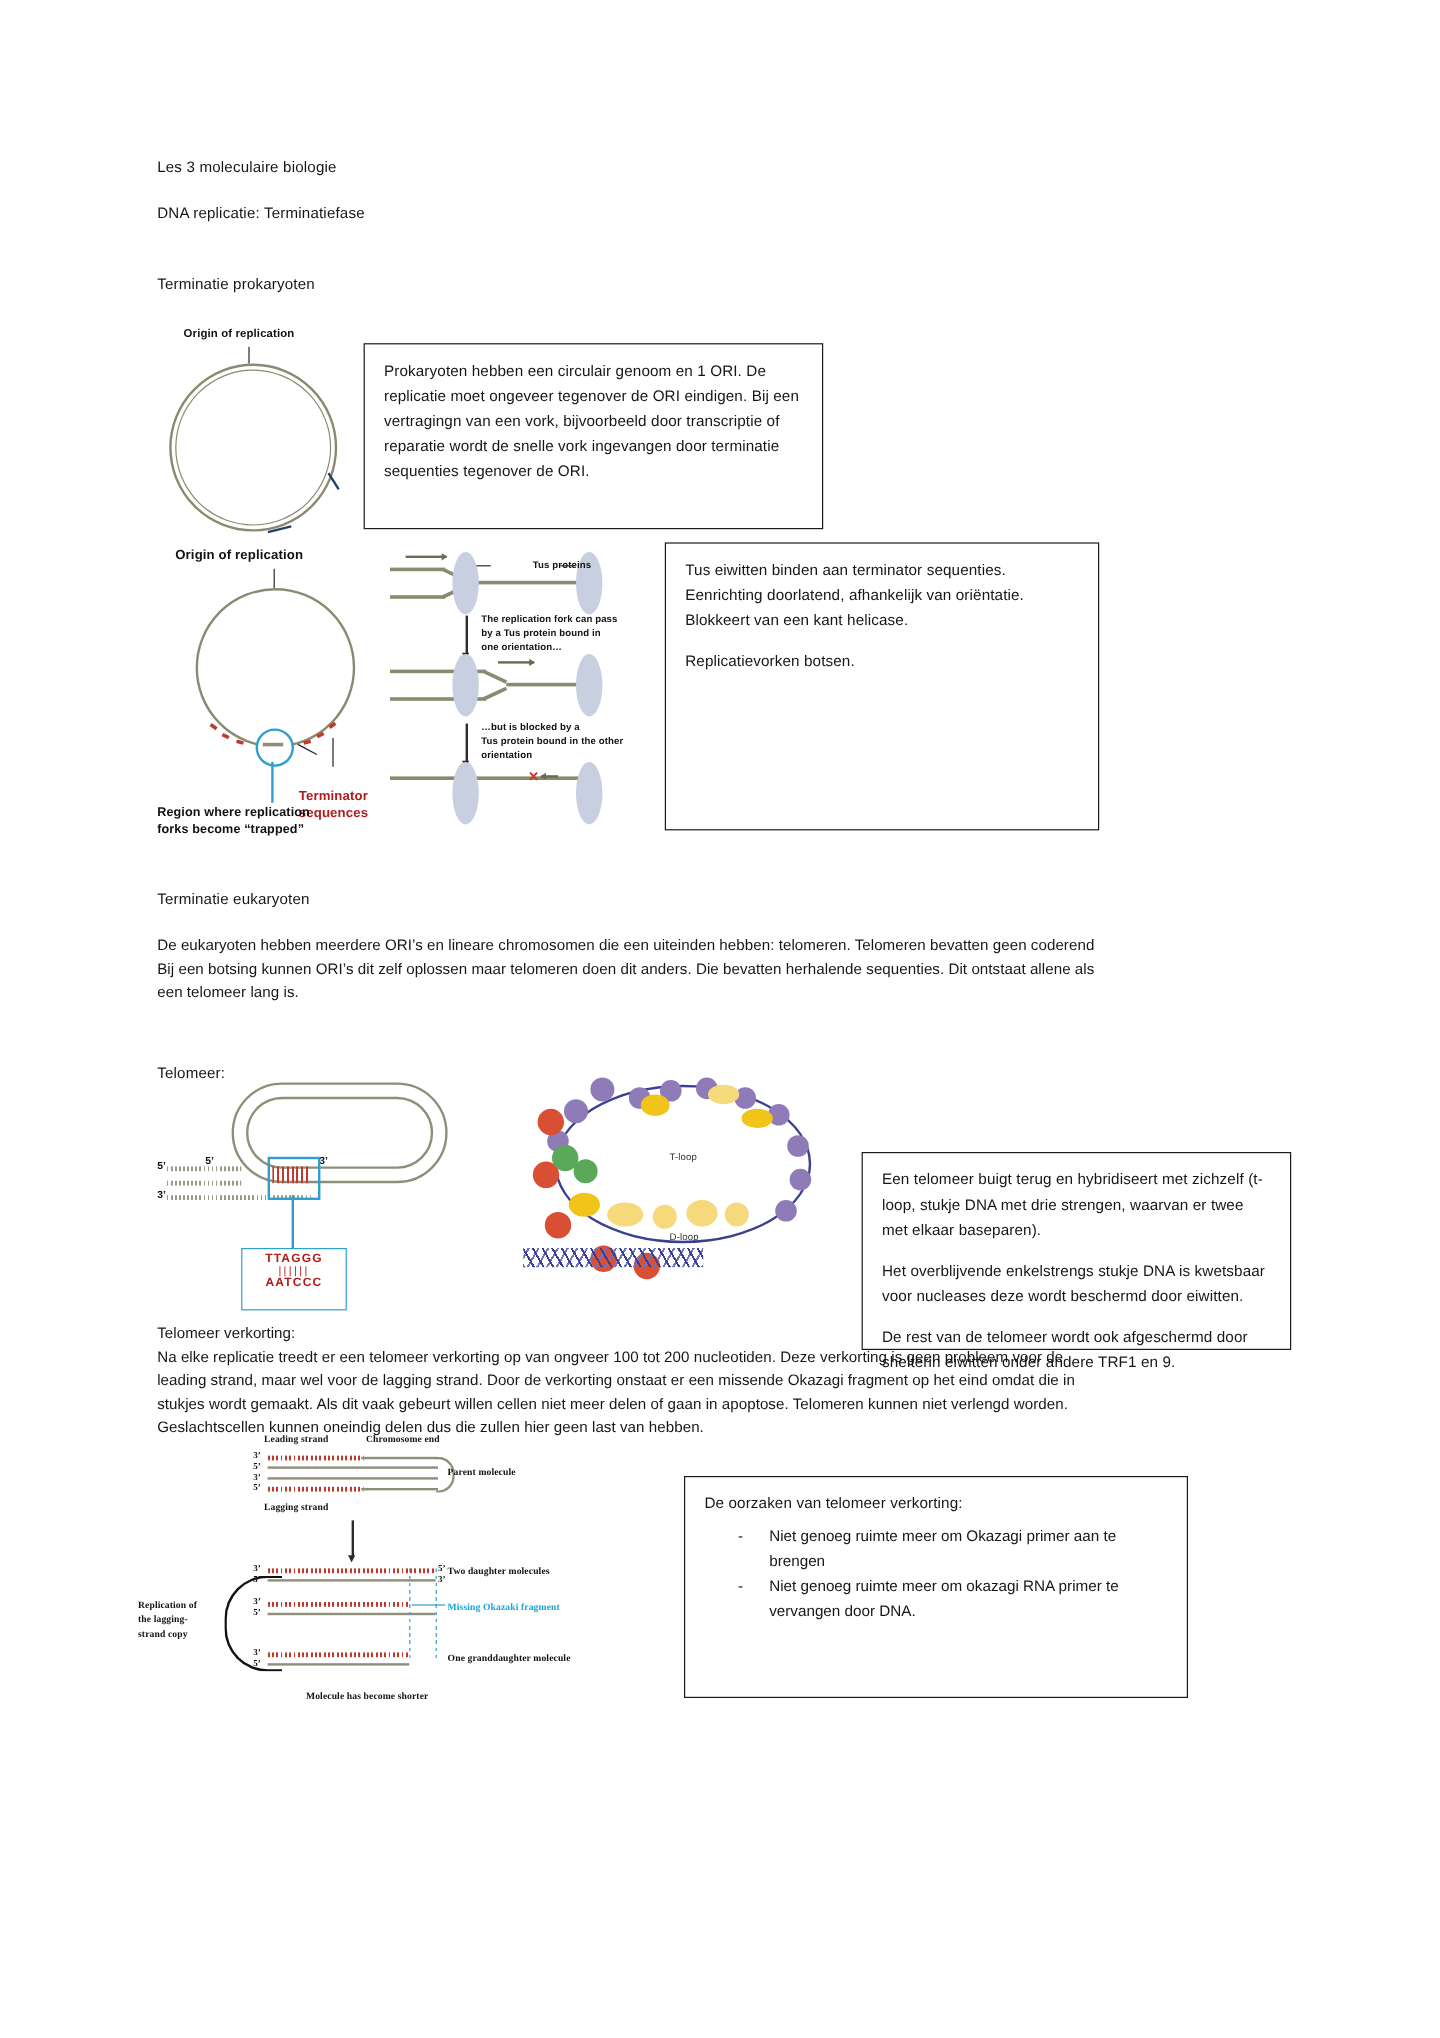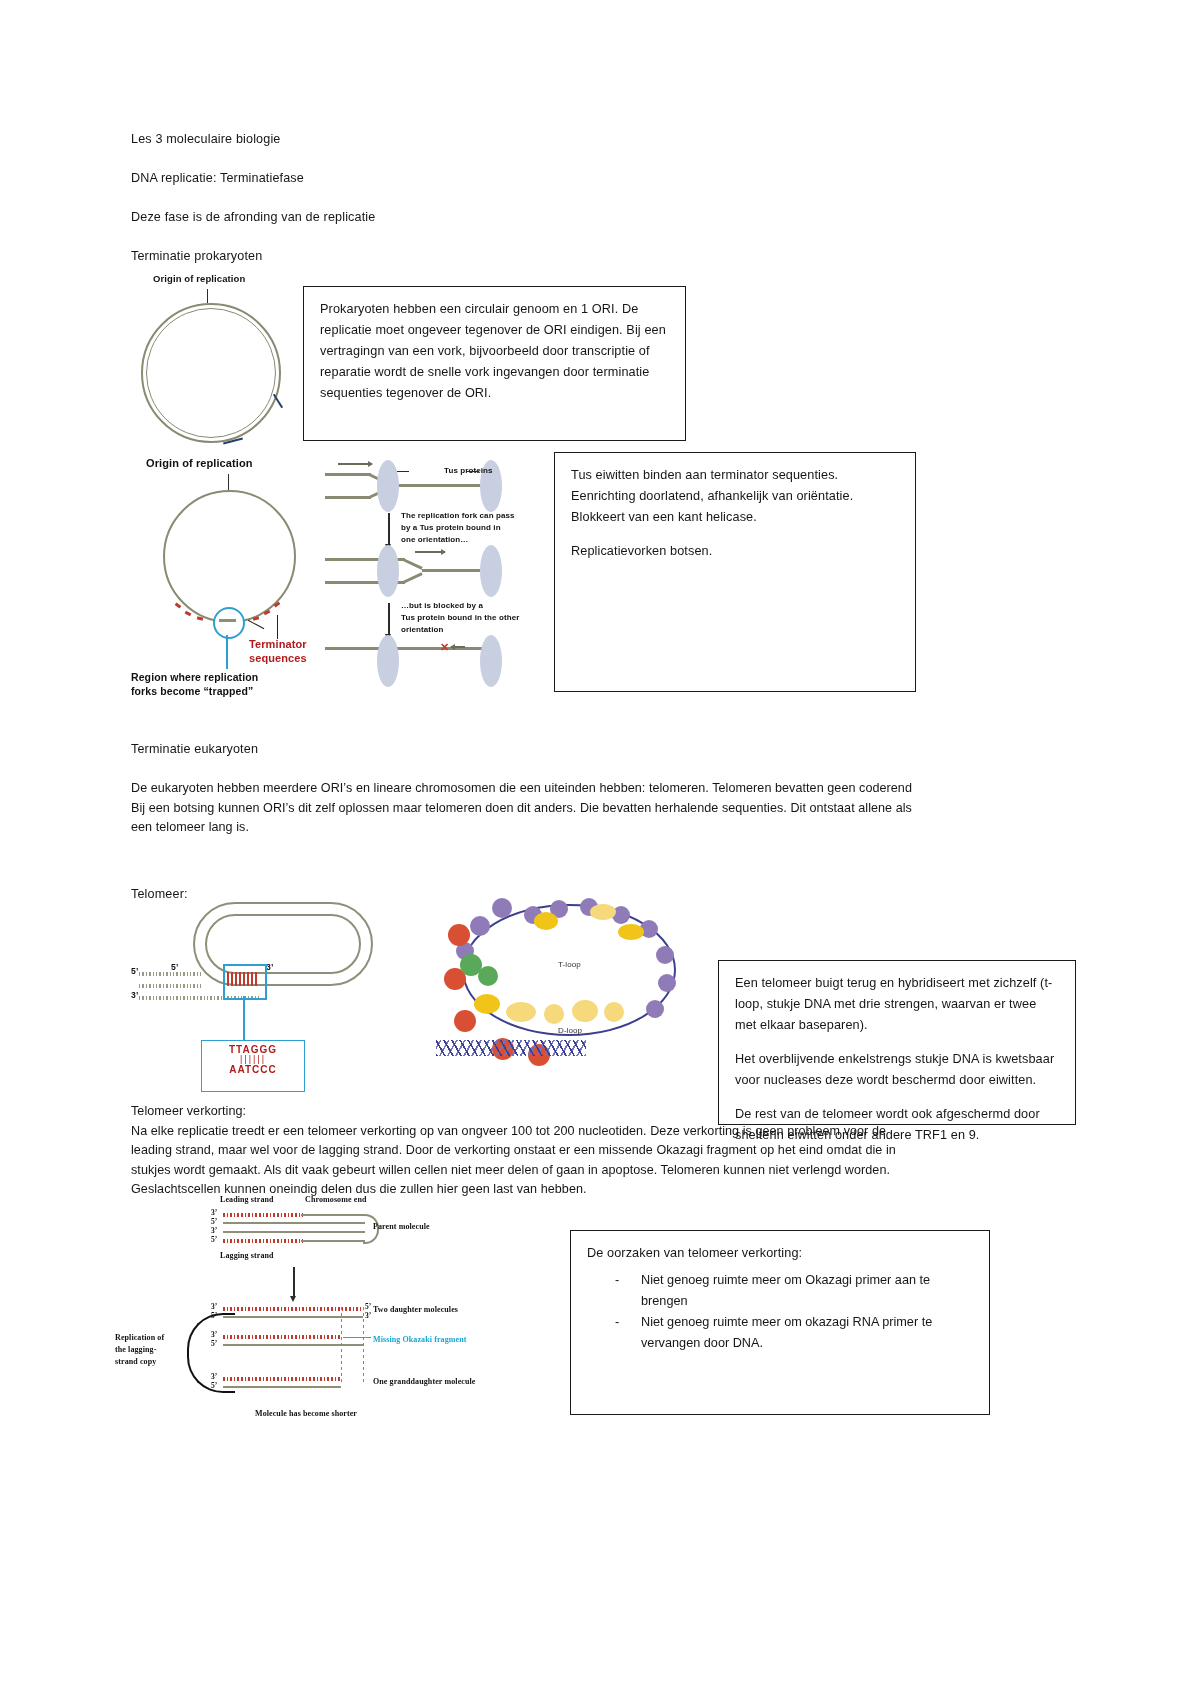--- a/index.html
+++ b/index.html
@@ -81,21 +81,21 @@
   .fig-label {
     position: absolute;
     font-size: 9.5px;
     font-weight: bold;
     color: #111111;
     letter-spacing: 0.1px;
     white-space: nowrap;
   }
   .fig-label.tiny { font-size: 8px; font-weight: bold; }
   .fig-label.small { font-size: 8.6px; font-weight: bold; }
-  .fig-label.red { color: #b11b1b; }
+  .fig-label.red { color: #b11b1b; margin-top: 20px; }
   .fig-label.cyan { color: #18a5d6; }
   .fig-label.thin { font-weight: normal; }
 
   .ring {
     position: absolute;
     border-radius: 50%;
     border: 2px solid #8a8a72;
     box-sizing: border-box;
   }
   .ring.inner { border-width: 1.6px; }
@@ -230,21 +230,20 @@
 </head>
 <body>
 
 <div class="page">
 
   <div class="content">
     <div class="line">Les 3 moleculaire biologie</div>
     <div class="gap-20"></div>
     <div class="line">DNA replicatie: Terminatiefase</div>
     <div class="gap-20"></div>
-    <div class="line">Deze fase is de afronding van de replicatie</div>
     <div class="gap-20"></div>
     <div class="line">Terminatie prokaryoten</div>
   </div>
 
   <div class="fig" style="left:131px; top:270px; width:180px; height:190px;">
     <div class="fig-label" style="left:22px; top:3px;">Origin of replication</div>
     <div class="lead" style="left:76px; top:19px; height:14px;"></div>
     <div class="ring" style="left:10px; top:33px; width:140px; height:140px;"></div>
     <div class="ring inner" style="left:15px; top:38px; width:130px; height:130px;"></div>
 
@@ -349,21 +348,21 @@
 
     <div class="fig-label small" style="left:0px; top:66px;">5’</div>
     <div class="fig-label small" style="left:0px; top:90px;">3’</div>
     <div class="fig-label small" style="left:40px; top:62px;">5’</div>
     <div class="fig-label small" style="left:135px; top:62px;">3’</div>
 
     <div style="position:absolute; left:92px; top:64px; width:40px; height:32px; border:2px solid #2f9fd0;"></div>
     <div style="position:absolute; left:96px; top:72px; width:32px; height:14px; background:repeating-linear-gradient(90deg,#c0392b 0 1.6px,transparent 1.6px 4px);"></div>
     <div style="position:absolute; left:112px; top:96px; width:2px; height:44px; background:#2f9fd0;"></div>
 
-    <div class="seqbox" style="left:70px; top:140px; width:104px; height:52px;">
+    <div class="seqbox" style="left:70px; top:140px; width:88px; height:52px;">
       <div class="seq">TTAGGG</div>
       <div class="ladder">||||||</div>
       <div class="seq">AATCCC</div>
     </div>
   </div>
 
   <div class="fig" style="left:440px; top:898px; width:270px; height:180px;">
     <div class="tloop-strand" style="left:22px; top:6px; width:210px; height:128px;"></div>
     <div class="fig-label tiny thin" style="left:118px; top:62px; color:#333;">T-loop</div>
     <div class="fig-label tiny thin" style="left:118px; top:128px; color:#333;">D-loop</div>

